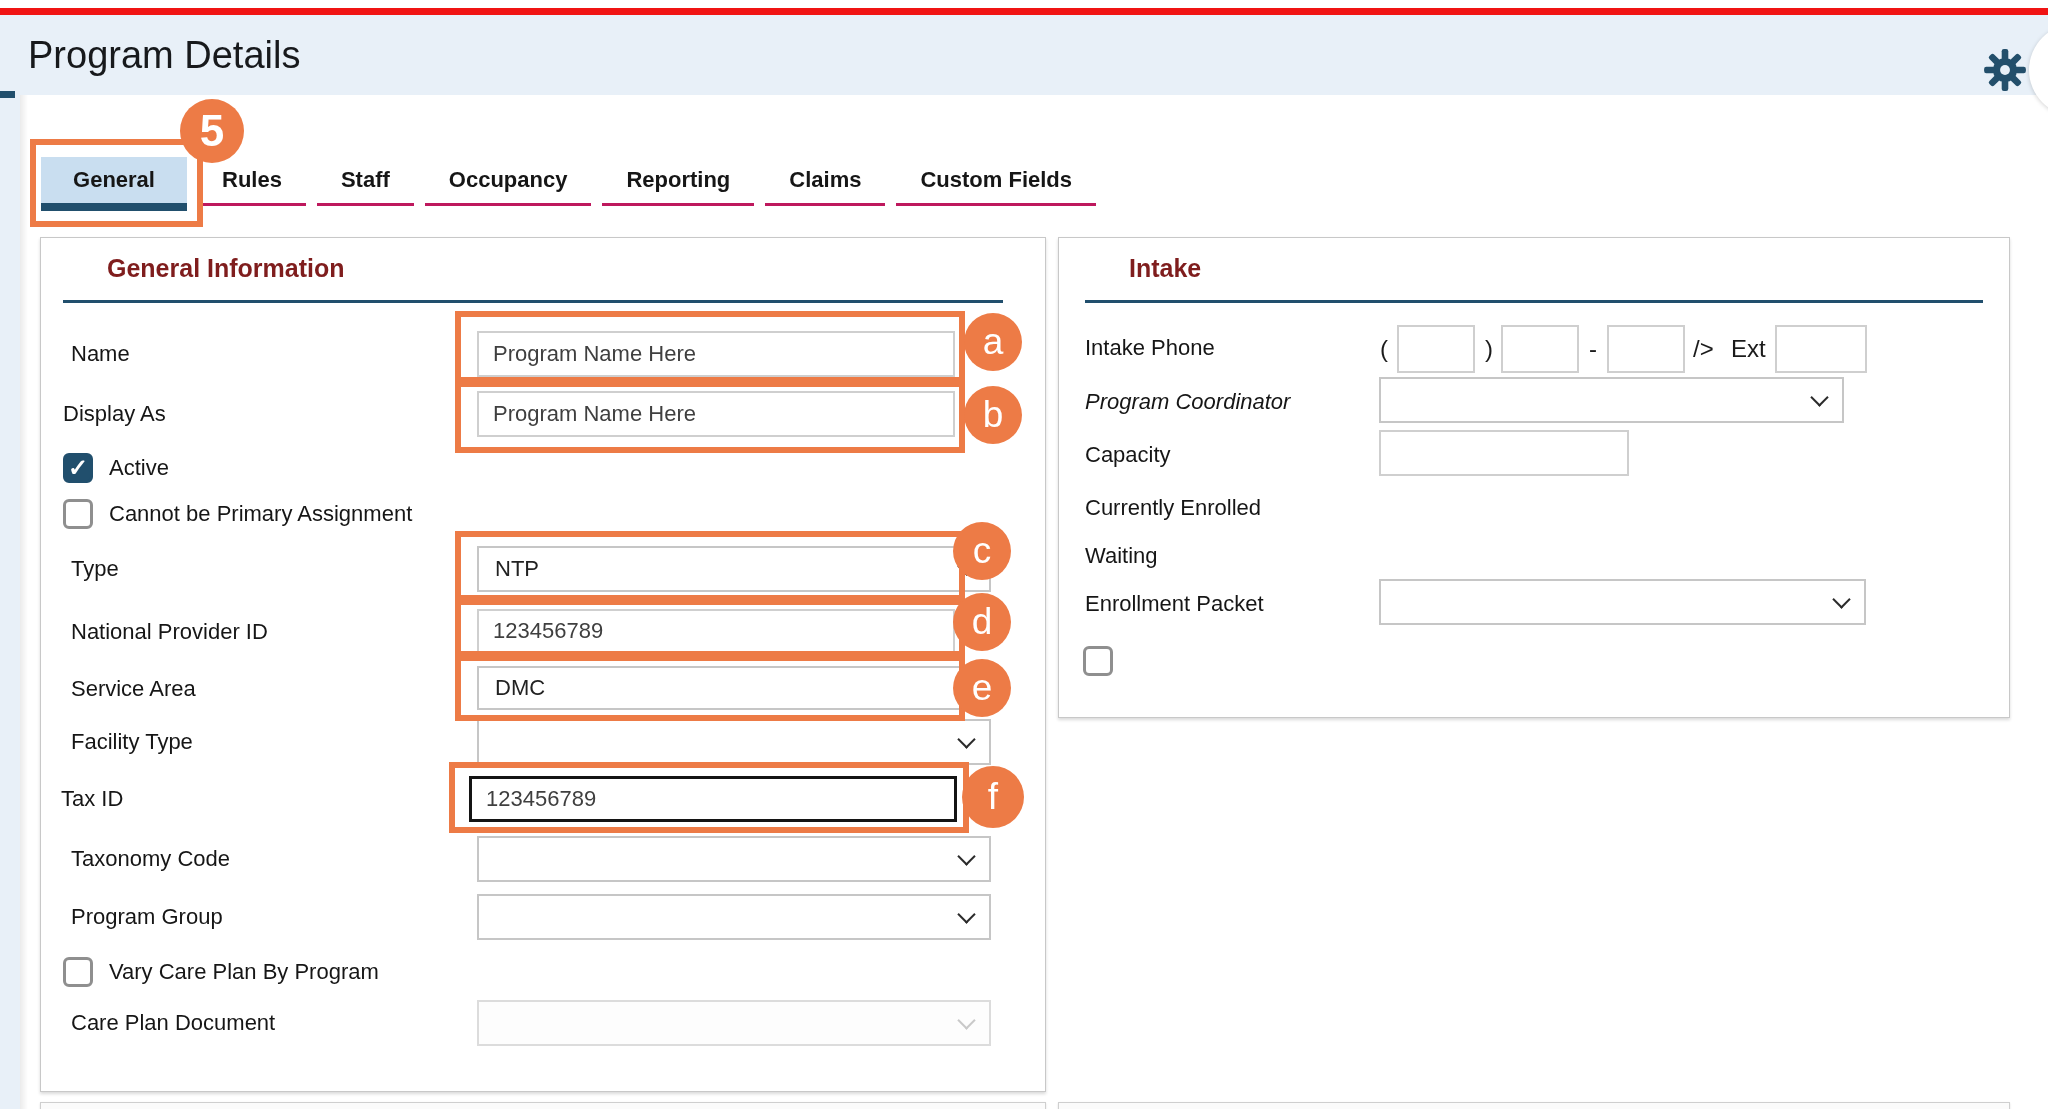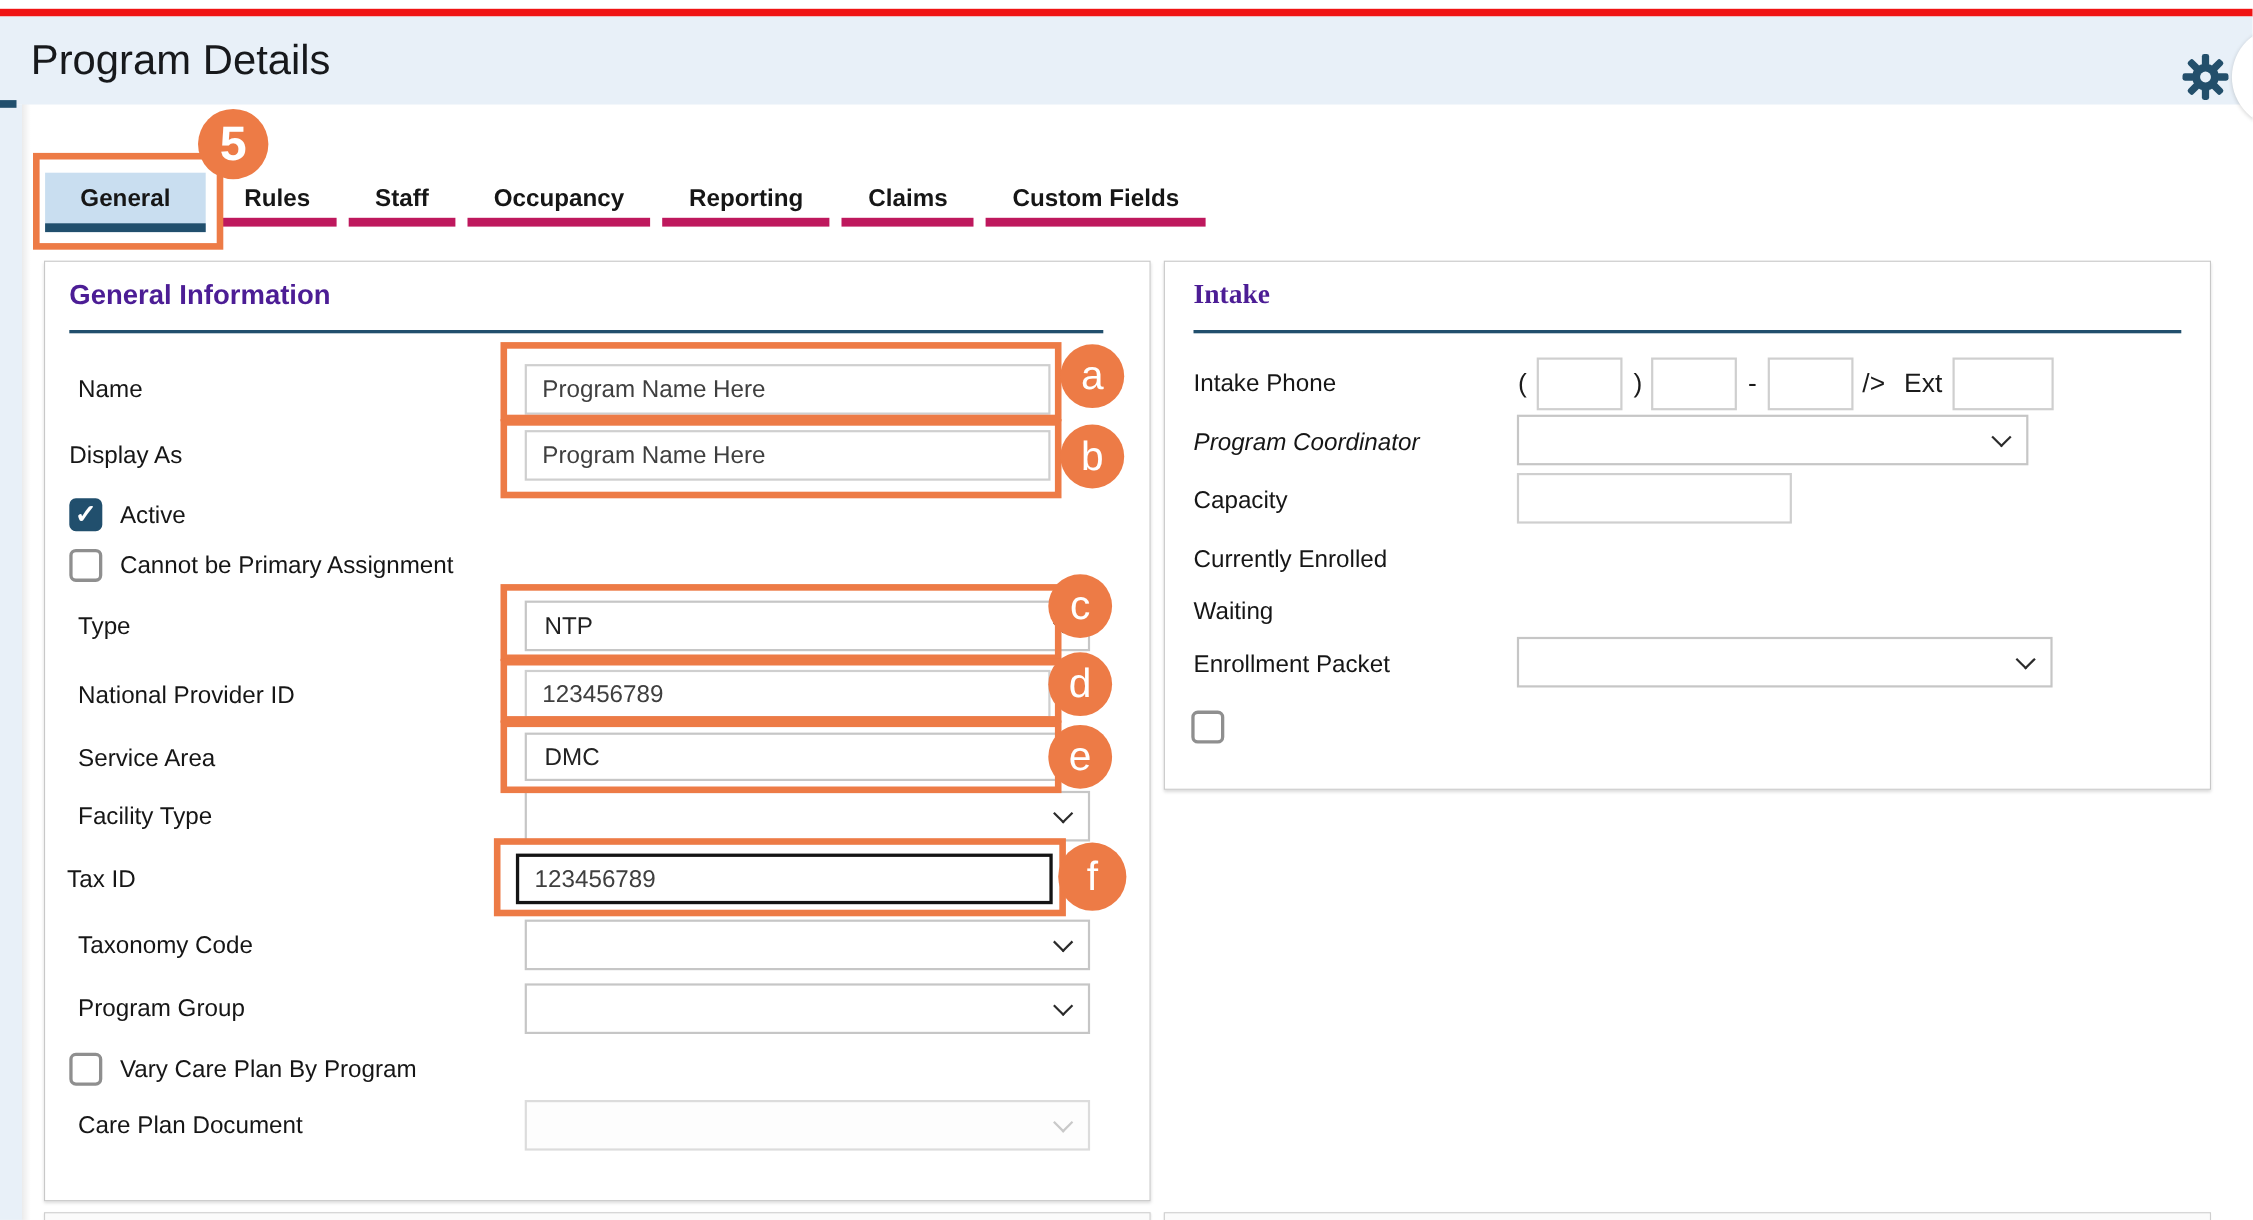--- a/index.html
+++ b/index.html
@@ -13,28 +13,28 @@
   .header-title { position:absolute; left:28px; top:0; line-height:80px; font-size:38px; font-weight:400; color:#17191c; }
   .gear { position:absolute; left:1983px; top:33px; width:44px; height:44px; cursor:pointer; }
   .corner-circle { position:absolute; left:2029px; top:9px; width:92px; height:92px; border-radius:50%; background:#ffffff; box-shadow:0 1px 4px rgba(0,0,0,.18); }
   .left-strip { position:absolute; left:0; top:95px; width:20px; height:1014px; background:#e8f0f8; }
   .left-strip::after { content:""; position:absolute; left:20px; top:0; width:8px; height:100%; background:linear-gradient(to right, rgba(0,0,0,.08), rgba(0,0,0,0)); }
   .navy-tick { position:absolute; left:0; top:91px; width:15px; height:7px; background:#214f6d; }
 
   
   .tabbar { position:absolute; left:41px; top:157px; display:flex; align-items:flex-start; }
   .tab { font-size:22px; font-weight:700; color:#161616; line-height:46px; padding:0 24px; margin-right:11px;
-         border-bottom:8px solid #be185d; height:49px; cursor:pointer; white-space:nowrap; }
+         border-bottom:3px solid #be185d; height:49px; cursor:pointer; white-space:nowrap; }
   .tab.active { background:#c9def0; border-bottom:8px solid #214f6d; height:54px; width:146px; padding:0; text-align:center; }
 
   
   .panel { position:absolute; background:#ffffff; border:1px solid #c8c8c8; box-shadow:0 2px 3px rgba(0,0,0,.15); }
   #panel-general { left:40px; top:237px; width:1006px; height:855px; }
   #panel-intake  { left:1058px; top:237px; width:952px; height:481px; }
-  .sec-title { position:absolute; font-size:25px; font-weight:700; color:#4c1d95; }
+  .sec-title { position:absolute; font-size:25px; font-weight:700; color:#7f1d1d;margin-left:44px; }
   .sec-rule  { position:absolute; height:3px; background:#214f6d; }
 
   .lbl { position:absolute; font-size:22px; color:#161616; line-height:30px; white-space:nowrap; }
 
   .ti { position:absolute; left:436px; width:478px; height:46px; border:2px solid #cfcfcf; background:#fff;
         font-family:"Liberation Sans", sans-serif; font-size:22px; color:#3f3f3f; padding:0 14px; outline:none; }
   .ti.focused { left:428px; width:488px; border:3px solid #141414; }
 
   .select { position:absolute; left:436px; width:514px; height:46px; border:2px solid #c6c6c6; background:#fff;
             display:flex; align-items:center; justify-content:space-between; padding:0 16px; cursor:pointer; }
@@ -171,21 +171,21 @@
     </div>
 
     <div class="lbl" style="left:30px; top:770px;">Care Plan Document</div>
     <div class="select disabled" style="top:762px;">
       <span class="select-value"></span>
       <span class="chev"></span>
     </div>
   </div>
 
   <div class="panel" id="panel-intake">
-    <div class="sec-title" style="left:26px; top:16px;font-family:Liberation Serif, serif;">Intake</div>
+    <div class="sec-title" style="left:26px; top:16px;">Intake</div>
     <div class="sec-rule" style="left:26px; top:62px; width:898px;"></div>
 
     <div class="lbl" style="left:26px; top:95px;">Intake Phone</div>
     <span class="psep" style="left:321px; top:95px;">(</span>
     <input class="pi" style="left: 338px; top: 87px; width: 78px;">
     <span class="psep" style="left:426px; top:95px;">)</span>
     <input class="pi" style="left: 442px; top: 87px; width: 78px;">
     <span class="psep" style="left:530px; top:95px;">-</span>
     <input class="pi" style="left: 548px; top: 87px; width: 78px;">
     <span class="psep" style="left:634px; top:95px;">/&gt;</span>

